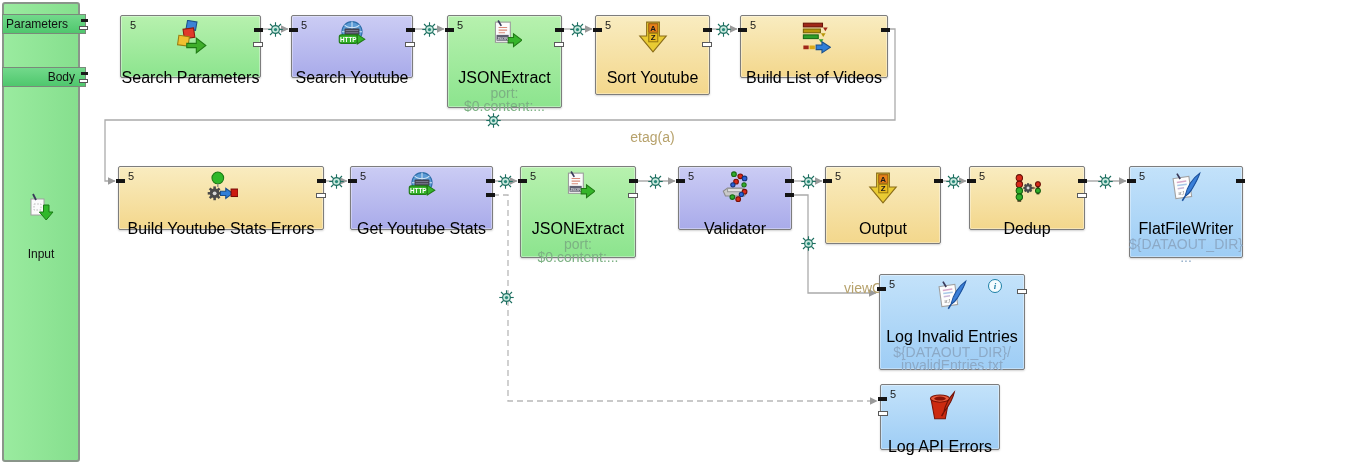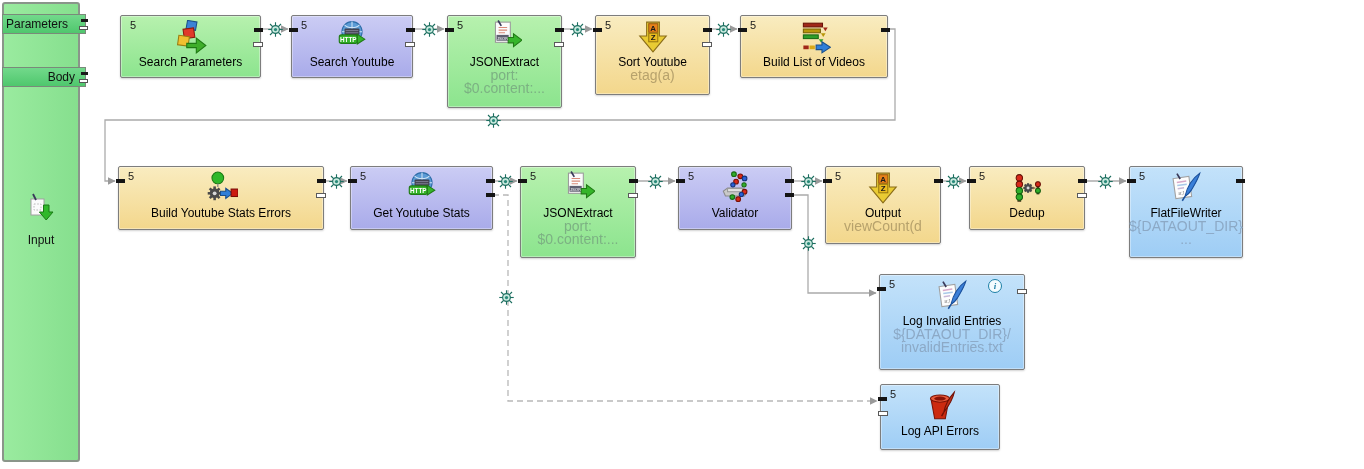--- a/index.html
+++ b/index.html
@@ -13,41 +13,41 @@
     background:linear-gradient(90deg,#b5daf9,#a3cef6);border-color:#8a95a0;}
   .panel-band{position:absolute;left:2px;width:84px;height:20px;box-sizing:border-box;
     background:linear-gradient(180deg,#72d98b,#4fc76d);border:1px solid #7a8a7a;
     font-size:12px;color:#111;line-height:18px;}
   #band-parameters{top:14px;padding-left:3px;}
   #band-body{top:67px;text-align:right;padding-right:10px;}
   .band-port{position:absolute;right:-3px;width:7px;height:3px;background:#1a1a1a;}
   .band-port.open{background:#fff;border:1px solid #555;height:2px;}
   .panel-center{position:absolute;left:0;right:0;top:188px;text-align:center;}
   .panel-center svg{width:32px;height:32px;}
-  .panel-label{font-size:12px;color:#111;margin-top:5px;}
+  .panel-label{font-size:12px;color:#111;margin-top:19px;}
   
   #edges{position:absolute;left:0;top:0;z-index:1;}
   polyline.edge{fill:none;stroke:#ababab;stroke-width:1.3;}
   polyline.edge.dashed{stroke-dasharray:6 4;stroke:#b8b8b8;}
   .debug-chip{position:absolute;width:15px;height:15px;z-index:3;}
   
   .node{position:absolute;z-index:2;box-sizing:border-box;border:1px solid #7d7d7d;border-radius:2px;
     display:flex;flex-direction:column;align-items:center;
     box-shadow:0 1px 2px rgba(0,0,0,0.18), inset 0 0 0 1px rgba(255,255,255,0.35);}
   .c-green {background:linear-gradient(180deg,#b7f1ae,#8ce48e);}
   .c-purple{background:linear-gradient(180deg,#cbccf4,#a9abea);}
   .c-yellow{background:linear-gradient(180deg,#f9ecc0,#f3d78c);}
   .c-blue  {background:linear-gradient(180deg,#c3e2fa,#9ecdf5);}
   .node .count{position:absolute;left:9px;top:3px;font-size:11px;color:#1a1a1a;}
   .node .nicon{margin-top:4px;height:34px;}
   .node .nicon svg{width:34px;height:34px;}
-  .node .title{font-size:12px;color:#000;white-space:nowrap;margin-top:1px;}
+  .node .title{font-size:16px;color:#000;white-space:nowrap;margin-top:15px;}
   .node .sub{font-size:14px;line-height:13px;white-space:nowrap;}
   .c-green  .sub{color:#7cb183;}
-  .c-yellow .sub{color:#b7a26c;}
+  .c-yellow .sub{color:#b7a26c;margin-top:44px;}
   .c-blue   .sub{color:#8ca9c6;}
   .port{position:absolute;width:9px;height:4px;background:#141414;}
   .port.open{background:#fff;border:1px solid #5a5a5a;height:3px;width:8px;}
   .port.in{left:-3px;} .port.out{right:-3px;}
   .info-badge{position:absolute;right:22px;top:4px;width:12px;height:12px;border-radius:50%;
     background:#f4fcff;border:1.5px solid #1c7fa6;color:#1c7fa6;font-size:9px;line-height:12px;
     text-align:center;font-family:"Liberation Serif",serif;font-style:italic;font-weight:bold;}
   #symbol-defs{position:absolute;width:0;height:0;overflow:hidden;}
 </style>
 </head>

